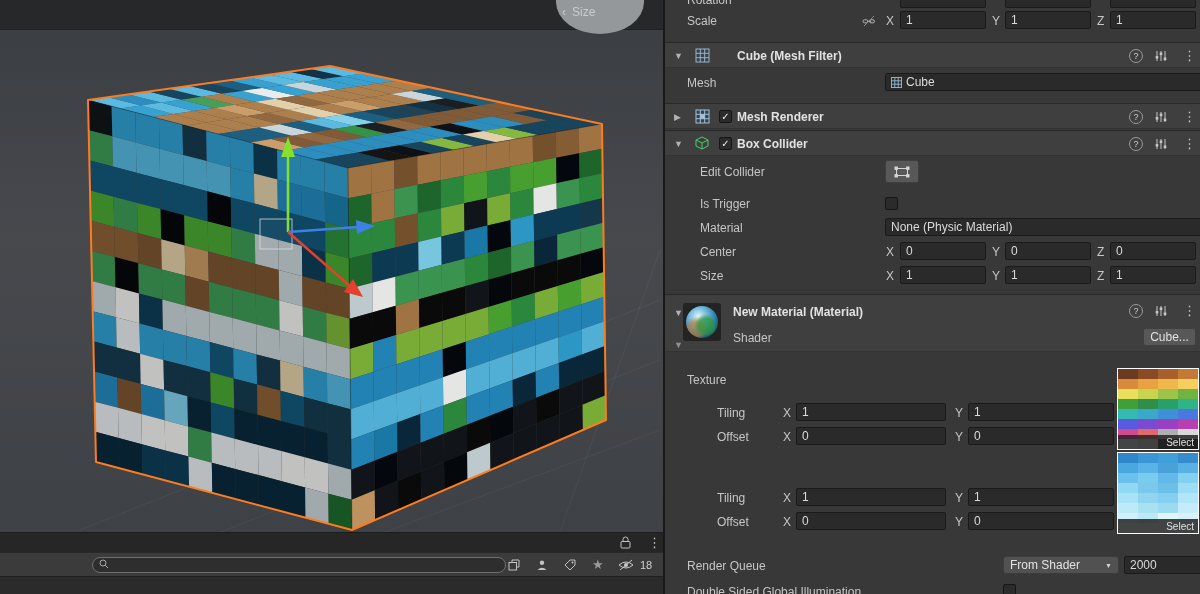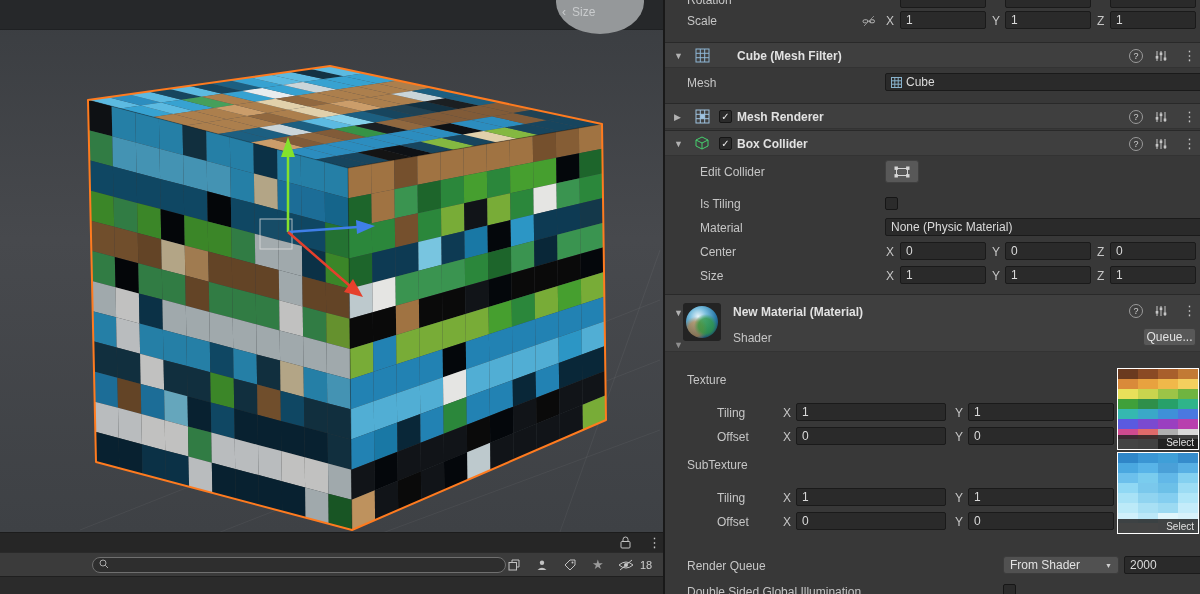--- a/index.html
+++ b/index.html
@@ -660,21 +660,21 @@
               <rect x="0.5" y="0.5" width="3.4" height="3.4" fill="#d6d6d6"></rect>
               <rect x="12.1" y="0.5" width="3.4" height="3.4" fill="#d6d6d6"></rect>
               <rect x="0.5" y="8.1" width="3.4" height="3.4" fill="#d6d6d6"></rect>
               <rect x="12.1" y="8.1" width="3.4" height="3.4" fill="#d6d6d6"></rect>
             </svg>
         </span>
       </button>
     </div>
 
     <div class="row" style="top:194px">
-      <span class="lbl" style="left:35px">Is Tiling</span>
+      <span class="lbl" style="left:35px">Is Trigger</span>
       <span class="chk" style="left:220px;top:3px"></span>
     </div>
 
     <div class="row" style="top:218px">
       <span class="lbl" style="left:35px">Material</span>
       <div class="f" style="left:220px;width:336px">
         <span>None (Physic Material)</span>
         <span class="picker">⊙</span>
       </div>
     </div>
@@ -723,21 +723,21 @@
             <line x1="2" y1="1" x2="2" y2="11" stroke="#c6c6c6"></line>
             <line x1="6" y1="1" x2="6" y2="11" stroke="#c6c6c6"></line>
             <line x1="10" y1="1" x2="10" y2="11" stroke="#c6c6c6"></line>
             <rect x="0.7" y="6" width="2.6" height="2.6" fill="#c6c6c6"></rect>
             <rect x="4.7" y="2.5" width="2.6" height="2.6" fill="#c6c6c6"></rect>
             <rect x="8.7" y="7.5" width="2.6" height="2.6" fill="#c6c6c6"></rect>
           </svg>
       </span>
       <span class="hicon kebab" style="left:518px;top:9px">⋮</span>
       <span class="lbl" style="left:68px;top:36px">Shader</span>
-      <button class="btn" style="left:478px;top:33px;width:53px;height:18px">Queue...</button>
+      <button class="btn" style="left:478px;top:33px;width:53px;height:18px">Cube...</button>
       <span class="fold" style="left:9px;top:46px;color:#8f8f8f">▼</span>
     </div>
 
     <div class="row" style="top:370px">
       <span class="lbl" style="left:22px">Texture</span>
     </div>
     <div class="row" style="top:403px">
       <span class="lbl" style="left:52px">Tiling</span>
       <span class="ax" style="left:118px">X</span>
       <div class="f" style="left:131px;width:150px">
@@ -824,23 +824,20 @@
           <div style="background: rgb(32, 32, 32);"></div>
           <div style="background: rgb(32, 32, 32);"></div>
           <div style="background: rgb(0, 0, 0);"></div>
           <div style="background: rgb(0, 0, 0);"></div>
         </div>
       <div class="selstrip">
           <span>Select</span>
         </div>
     </div>
 
-    <div class="row" style="top:455px">
-      <span class="lbl" style="left:22px">SubTexture</span>
-    </div>
     <div class="row" style="top:488px">
       <span class="lbl" style="left:52px">Tiling</span>
       <span class="ax" style="left:118px">X</span>
       <div class="f" style="left:131px;width:150px">
           <span>1</span>
         </div>
       <span class="ax" style="left:290px">Y</span>
       <div class="f" style="left:303px;width:146px">
           <span>1</span>
         </div>

